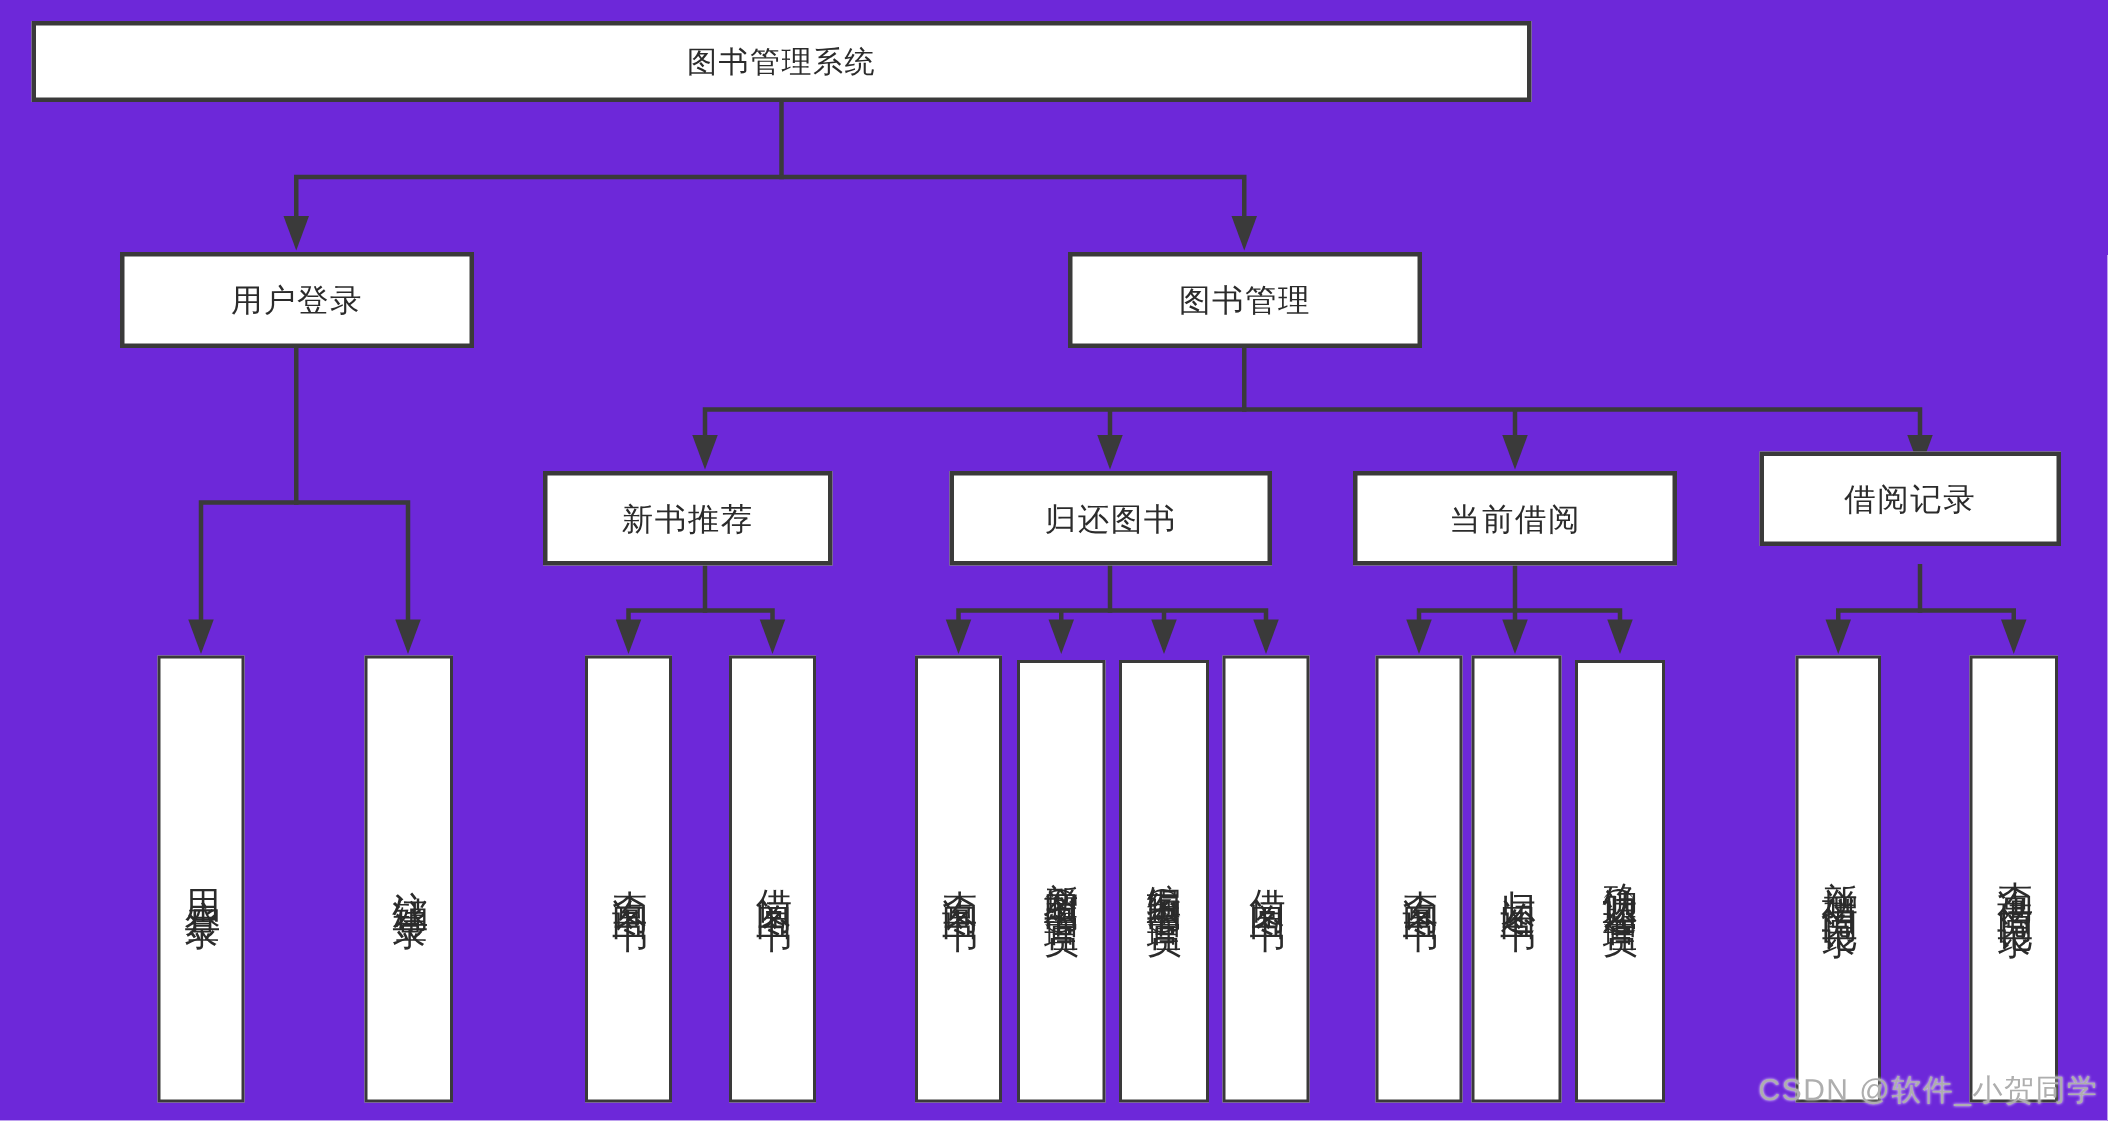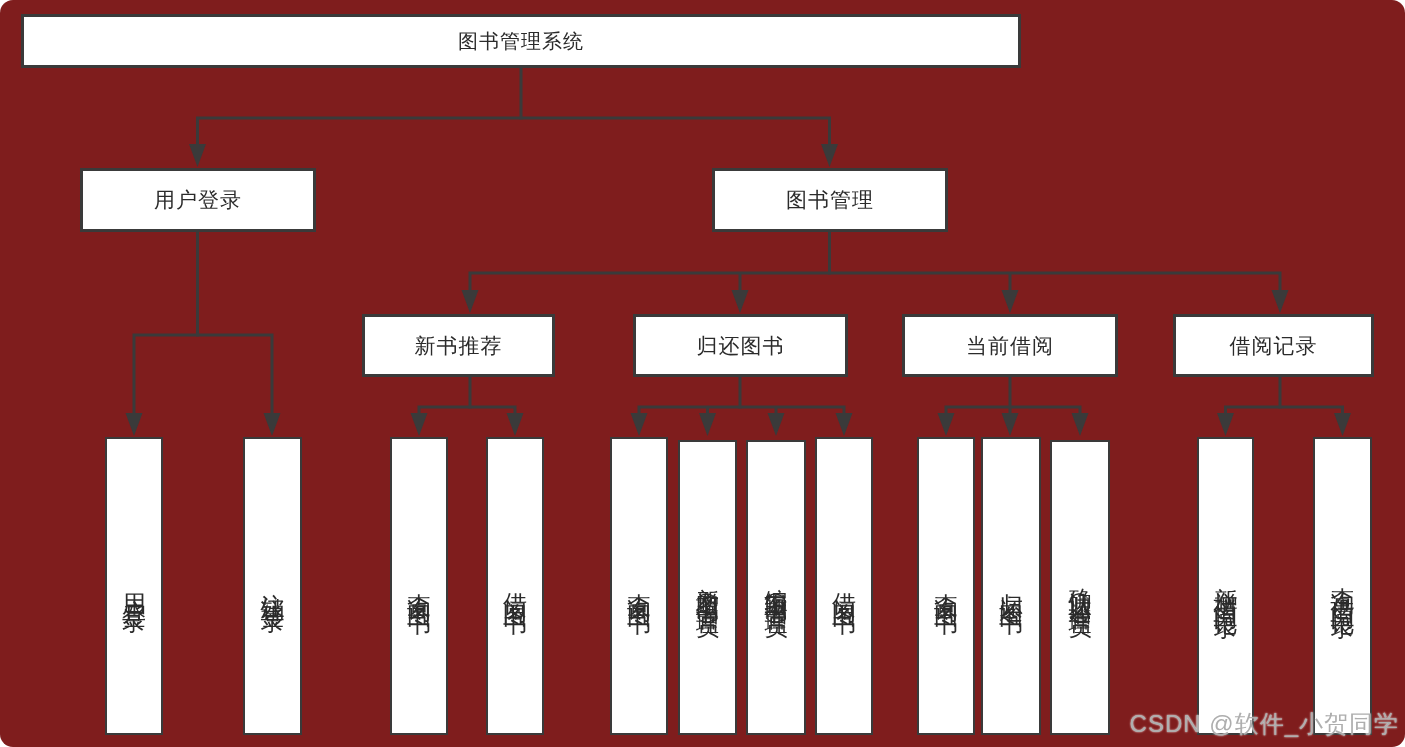--- a/index.html
+++ b/index.html
@@ -1,34 +1,34 @@
 <!DOCTYPE html>
 <html><head>
 <meta charset="utf-8">
 <style>
   html,body{margin:0;padding:0;background:#ffffff;}
   #stage{
-    position:relative;width:1405px;height:747px;background:#7f1d1d;overflow:hidden;
-    font-family:"Liberation Sans","DejaVu Sans",sans-serif;color:#2b2b2b;border-radius:13px;
+    position:relative;width:1405px;height:747px;background:#6d28d9;overflow:hidden;
+    font-family:"Liberation Sans","DejaVu Sans",sans-serif;color:#2b2b2b;
   }
   #wires{position:absolute;left:0;top:0;width:1405px;height:747px;}
   .node{
     position:absolute;box-sizing:border-box;background:#ffffff;
     border:3px solid #3a3a3a;display:flex;align-items:center;justify-content:center;
   }
   .hlabel{font-size:21px;letter-spacing:1px;white-space:nowrap;}
   .root .hlabel{font-size:20px;}
   .leaf{border-width:2.5px;}
   .vlabel{
     writing-mode:vertical-rl;text-orientation:mixed;
     font-size:24px;letter-spacing:6px;line-height:1;white-space:nowrap;
   }
   .leaf.long .vlabel{font-size:23px;letter-spacing:4px;}
   #watermark{
-    position:absolute;right:6px;bottom:7px;font-size:24px;letter-spacing:1px;
+    position:absolute;right:6px;bottom:7px;font-size:20px;letter-spacing:1px;
     color:#aeaeae;text-shadow:0 0 2px #ffffff;white-space:nowrap;z-index:5;
   }
 </style>
 </head>
 <body>
 
 <div id="stage">
 
   <svg id="wires" viewBox="0 0 1405 747" xmlns="http://www.w3.org/2000/svg">
     <g stroke="#3a3a3a" stroke-width="3" fill="none">
@@ -94,21 +94,21 @@
 
   <div class="node" style="left:362px;top:314px;width:193px;height:63px;">
     <span class="hlabel">新书推荐</span>
   </div>
   <div class="node" style="left:633px;top:314px;width:215px;height:63px;">
     <span class="hlabel">归还图书</span>
   </div>
   <div class="node" style="left:902px;top:314px;width:216px;height:63px;text-align:right;">
     <span class="hlabel">当前借阅</span>
   </div>
-  <div class="node" style="left:1173px;top:314px;width:201px;height:63px;">
+  <div class="node" style="left:1173px;top:301px;width:201px;height:63px;">
     <span class="hlabel">借阅记录</span>
   </div>
 
   <div class="node leaf" style="left:105px;top:437px;width:58px;height:298px;">
     <span class="vlabel">用户登录</span>
   </div>
   <div class="node leaf" style="left:243px;top:437px;width:59px;height:298px;">
     <span class="vlabel">注销登录</span>
   </div>
 

